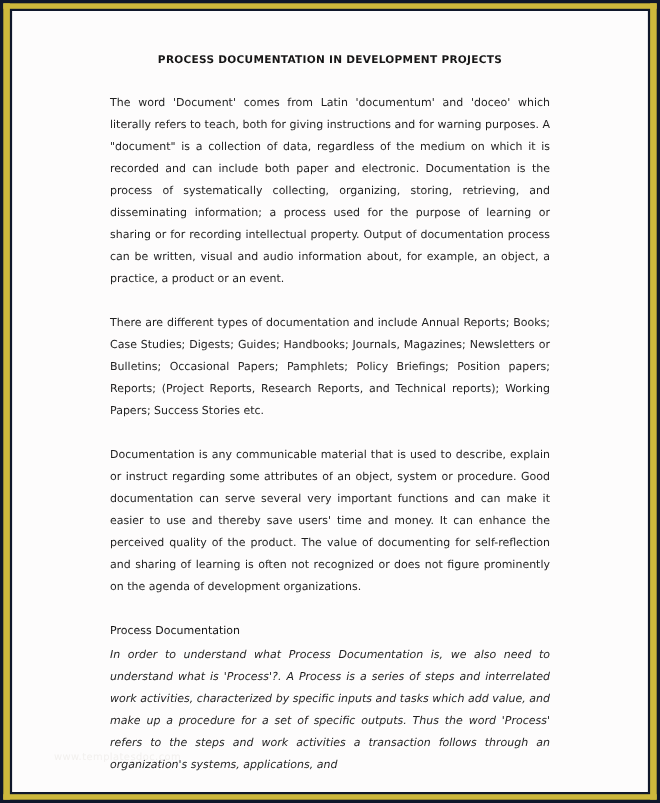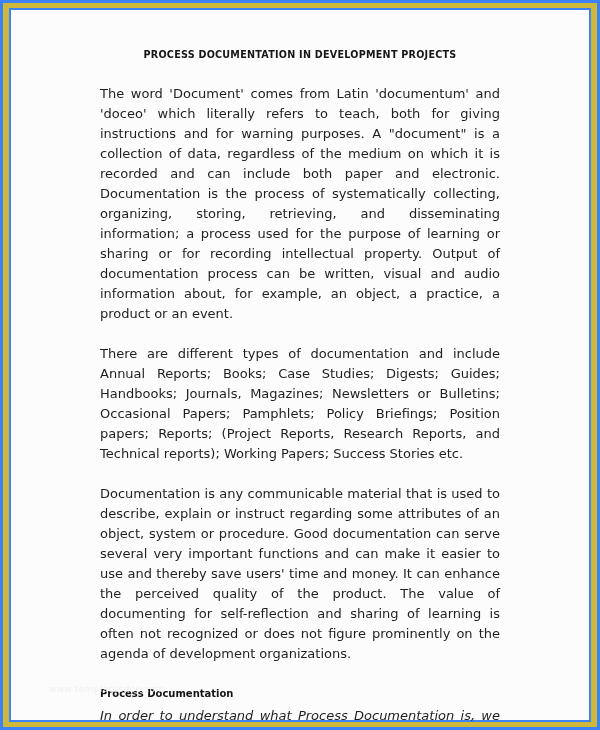--- a/index.html
+++ b/index.html
@@ -11,21 +11,21 @@
     width: 600px;
     height: 730px;
     font-family: "DejaVu Sans", sans-serif;
     overflow: hidden;
   }
 
   #page-frame {
     position: relative;
     width: 600px;
     height: 730px;
-    background: #3b82f6;
+    background: #0f172a;
     box-sizing: border-box;
   }
 
   
   .band {
     position: absolute;
     background: #cdb83c;
   }
   .band-top    { left: 3px;  top: 3px;    width: 594px; height: 5px; }
   .band-bottom { left: 3px;  bottom: 3px; width: 594px; height: 5px; }
@@ -54,32 +54,32 @@
     font-size: 9.6px;
     font-weight: bold;
     text-align: center;
     letter-spacing: 0.25px;
     margin: 0 0 22px 0;
     line-height: 14px;
     color: #161616;
   }
 
   .para {
-    font-size: 13px;
+    font-size: 10px;
     line-height: 20px;
     text-align: justify;
     text-justify: inter-word;
     margin: 0 0 20px 0;
     color: #1f1f1f;
   }
   .para:last-child { margin-bottom: 0; }
 
   .section-heading {
     font-size: 10px;
-    font-weight: bold;
+    font-weight: normal;
     line-height: 20px;
     text-align: left;
     margin: 0 0 2px 0;
     color: #141414;
   }
 
   .para-tight { margin-bottom: 0; font-style: italic; }
 
   
   .watermark {

